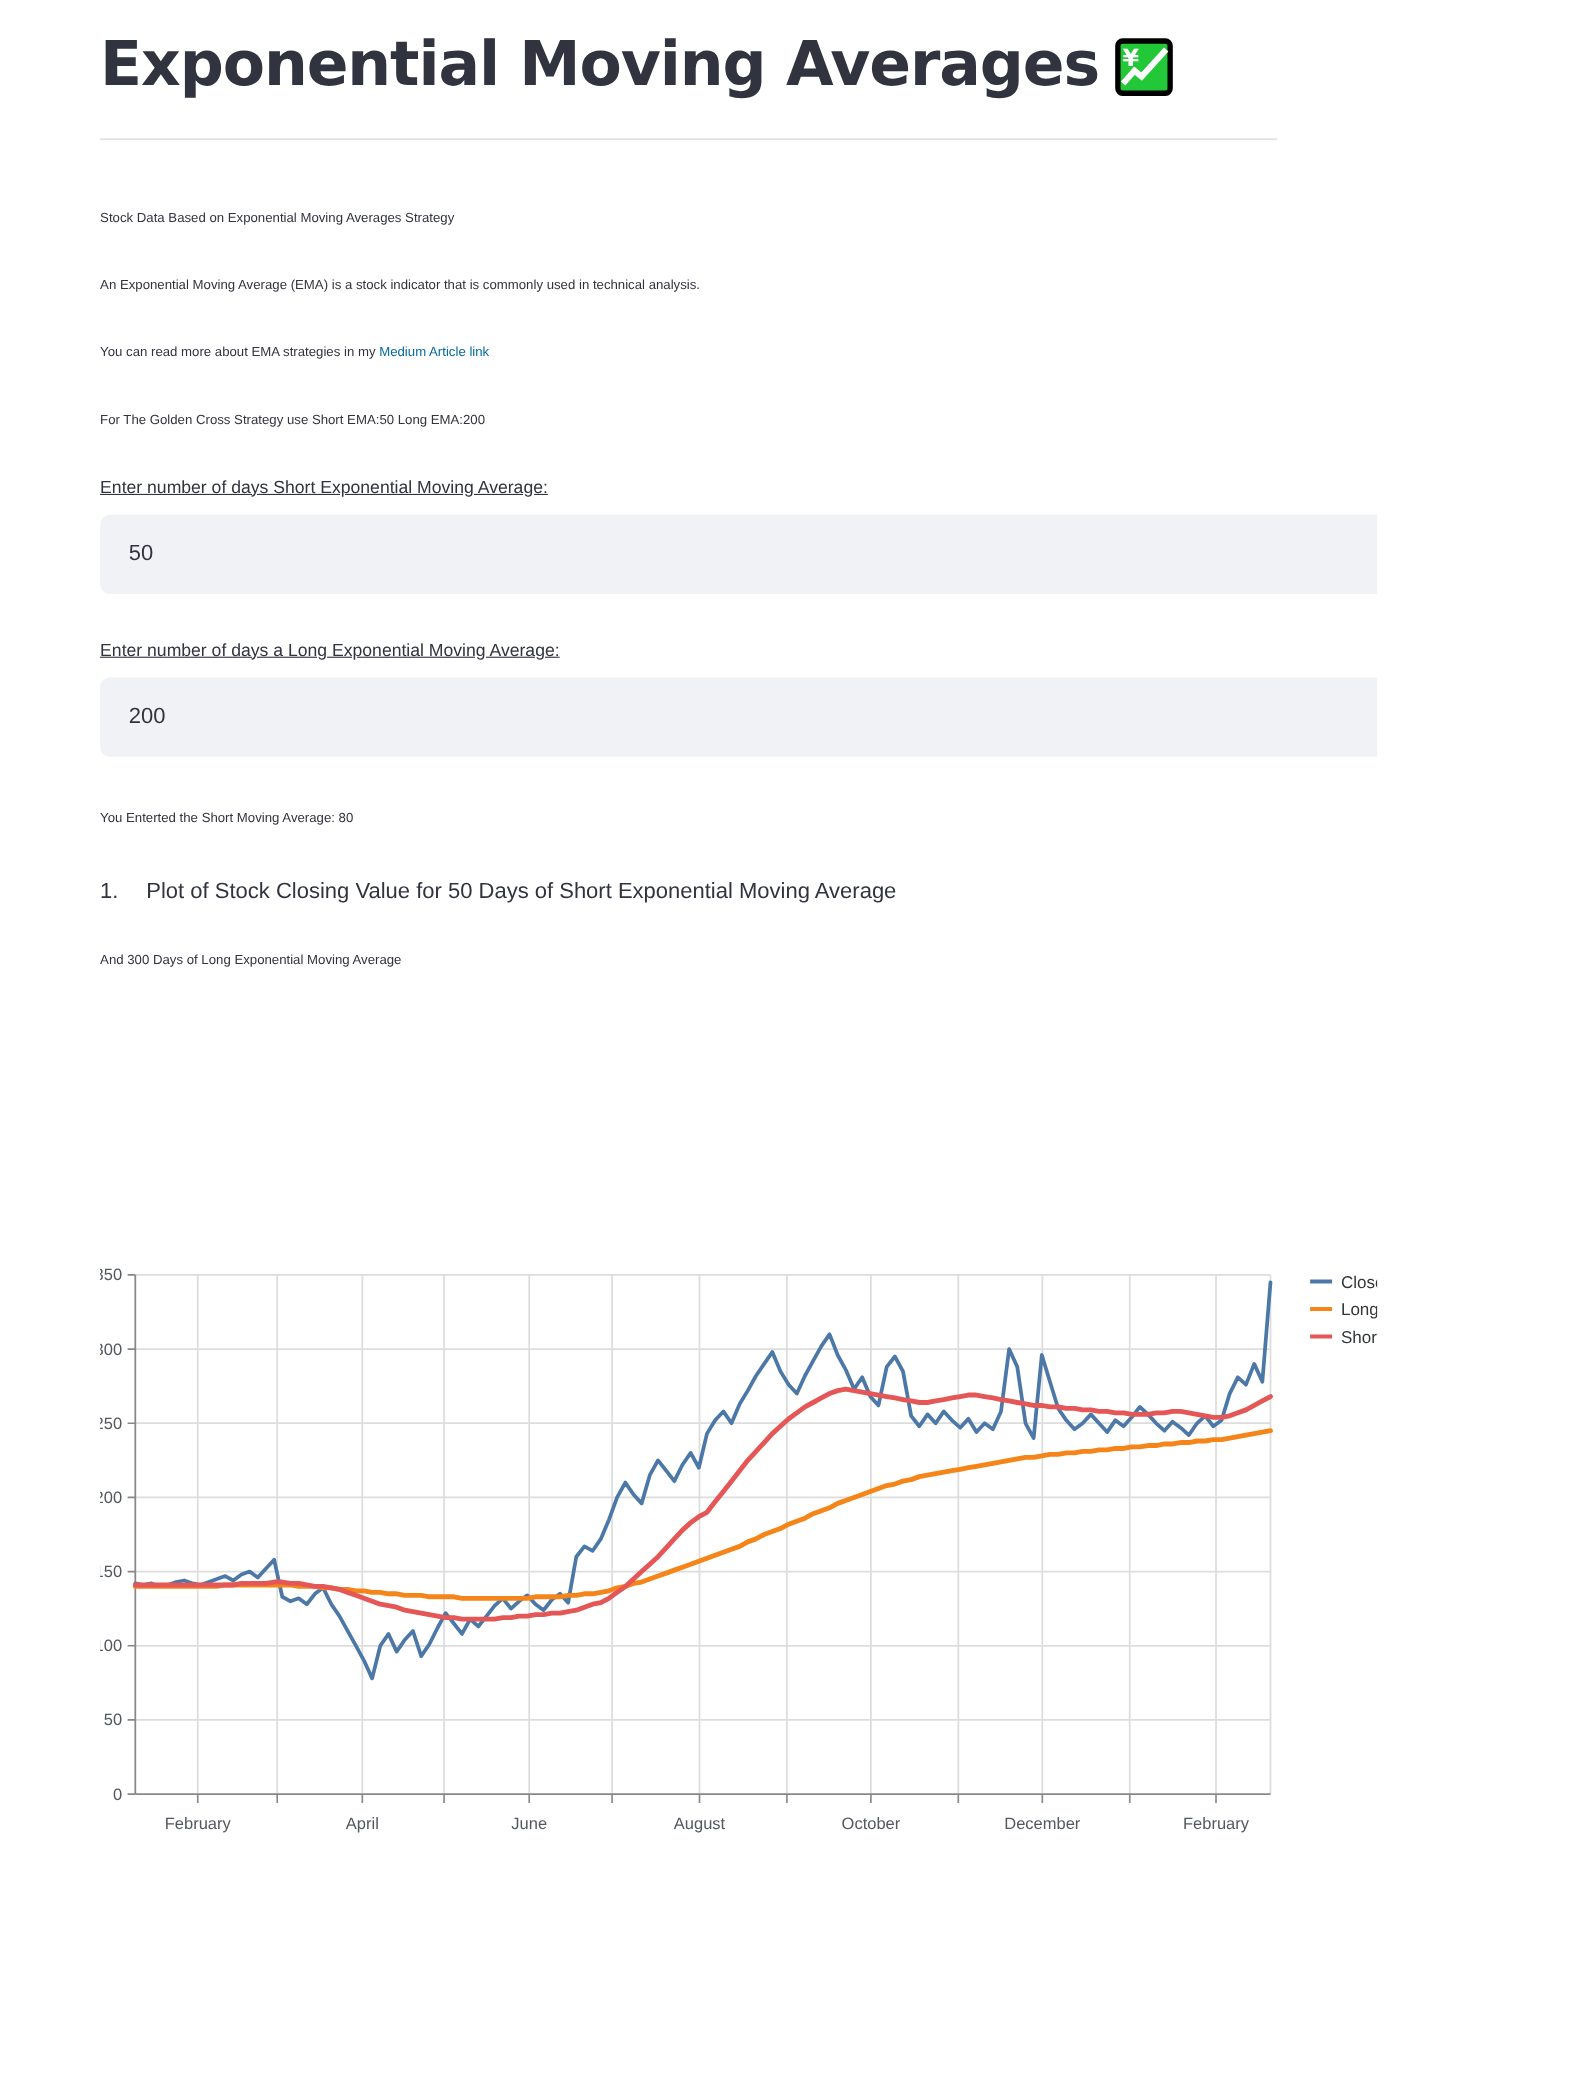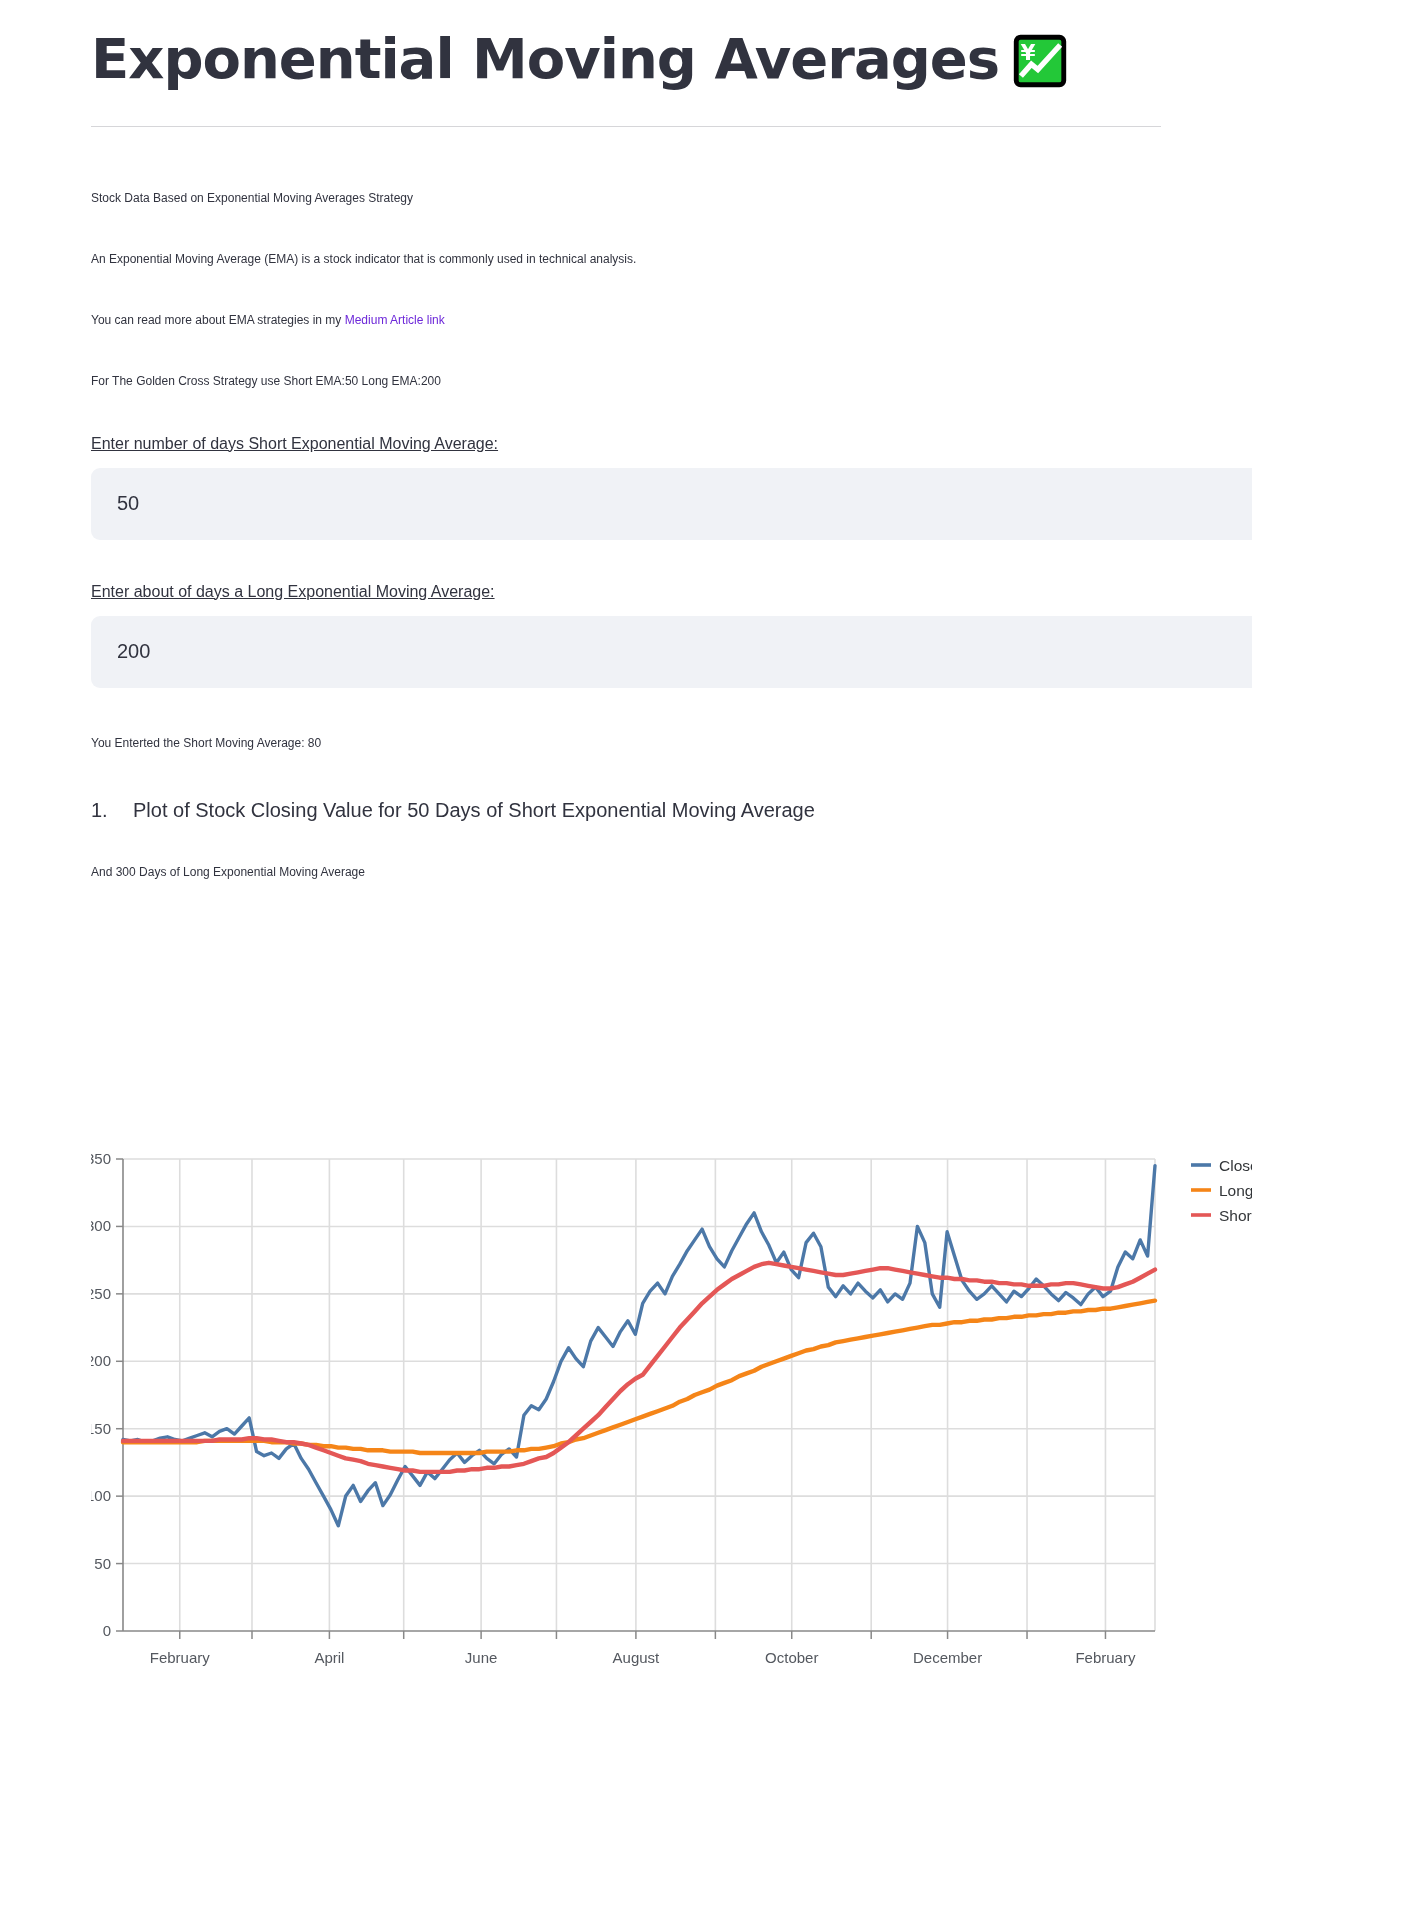--- a/index.html
+++ b/index.html
@@ -16,21 +16,21 @@
     margin:0 0 36px 0; color:#31333F;
     font-family:"DejaVu Sans","Liberation Sans",sans-serif;
     display:flex; align-items:center; gap:14px; line-height:1.1;
   }
   .emoji-svg { width:54px; height:54px; flex:0 0 auto; margin-top:4px; }
 
   hr.rule { border:none; border-top:1px solid rgba(49,51,63,0.2); margin:0 0 56px 0; }
 
   p.body-text { font-size:12px; line-height:30px; margin:0 0 31px 0; }
   p.wrap-narrow { max-width:1040px; }
-  a.inline-link { color:#6d28d9; text-decoration:none; cursor:pointer; }
+  a.inline-link { color:#0369a1; text-decoration:none; cursor:pointer; }
 
   .field { margin:36px 0 40px 0; }
   .field-label { display:block; font-size:16px; line-height:24px; margin:0 0 12px 0; color:#31333F;text-decoration:underline; }
   .text-input {
     display:block; width:1245px; height:72px; border:none; outline:none;
     background:#f0f2f6; border-radius:9px; padding:0 0 0 26px;
     font-size:20px; color:#31333F; font-family:"Liberation Sans",sans-serif;
   }
 
   .ol-row { display:flex; align-items:flex-start; margin:37px 0 32px 0; font-size:20px; line-height:30px; }
@@ -69,21 +69,21 @@
     <p class="body-text"><span>You can read more about EMA strategies in my </span><a class="inline-link">Medium Article link</a></p>
 
     <p class="body-text">For The Golden Cross Strategy use Short EMA:50 Long EMA:200</p>
 
     <div class="field">
       <label class="field-label">Enter number of days Short Exponential Moving Average:</label>
       <input class="text-input" type="text" value="50" style="">
     </div>
 
     <div class="field">
-      <label class="field-label">Enter about of days a Long Exponential Moving Average:</label>
+      <label class="field-label">Enter number of days a Long Exponential Moving Average:</label>
       <input class="text-input" type="text" value="200" style="">
     </div>
 
     <p class="body-text" style="margin-top:36px">You Enterted the Short Moving Average: 80</p>
 
 
     <div class="ol-row">
       <span class="ol-marker">1.</span>
       <span>Plot of Stock Closing Value for 50 Days of Short Exponential Moving Average</span>
     </div>

